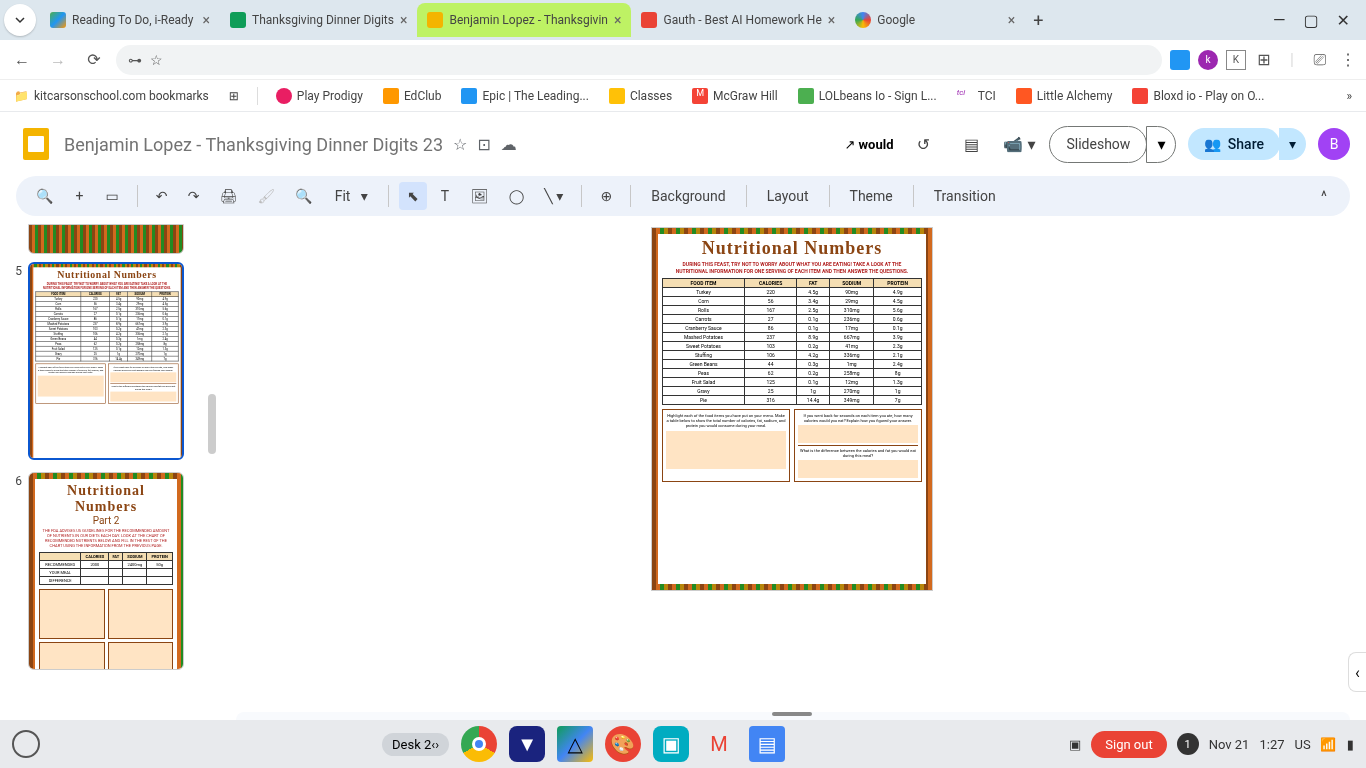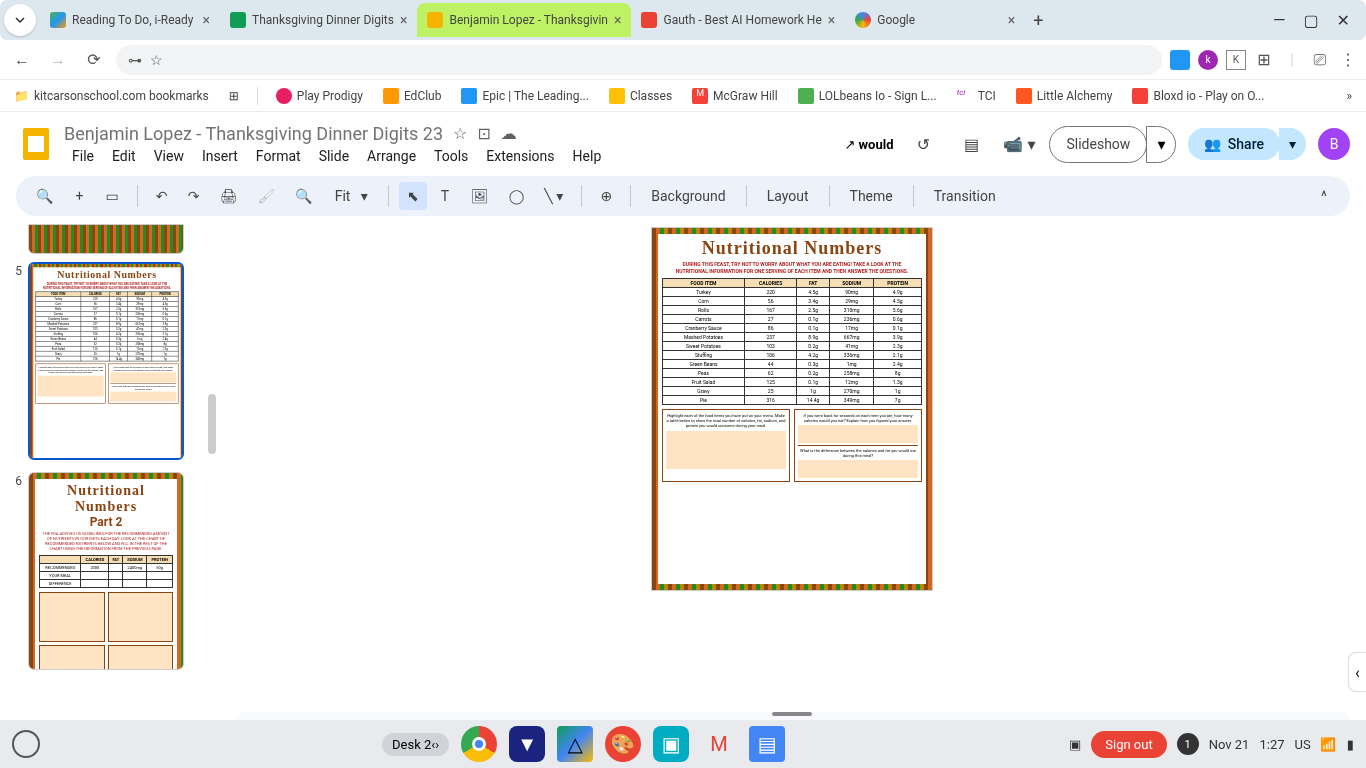--- a/index.html
+++ b/index.html
@@ -1,19 +1,19 @@
 <!DOCTYPE html>
 <html><head>
 <meta charset="utf-8">
 <style>
 * { margin: 0; padding: 0; box-sizing: border-box; font-family: 'Roboto', Arial, sans-serif; }
 body { background: #fff; width: 1366px; height: 768px; overflow: hidden; position: relative; }
 
 
-.browser-top { background: #dde7ee; height: 40px; display: flex; align-items: center; padding: 0 4px; border-radius: 7px; }
+.browser-top { background: #dde7ee; height: 40px; display: flex; align-items: center; padding: 0 4px; }
 .tab-dropdown { width: 32px; height: 32px; border-radius: 50%; background: #fff; display: flex; align-items: center; justify-content: center; margin-right: 4px; box-shadow: 0 1px 2px rgba(0,0,0,0.2); }
 .tab { height: 34px; display: flex; align-items: center; padding: 0 10px; border-radius: 8px 8px 0 0; min-width: 180px; max-width: 230px; font-size: 12px; color: #444; gap: 6px; }
 .tab.active { background: #bef264; }
 .tab-icon { width: 16px; height: 16px; border-radius: 3px; flex-shrink: 0; }
 .tab-title { flex: 1; overflow: hidden; text-overflow: ellipsis; white-space: nowrap; }
 .tab-close { color: #666; font-size: 14px; cursor: pointer; }
 .new-tab { font-size: 18px; color: #444; margin-left: 8px; }
 .window-controls { margin-left: auto; display: flex; gap: 18px; padding-right: 12px; color: #333; }
 
 .addr-bar { background: #fff; height: 40px; display: flex; align-items: center; padding: 0 8px; gap: 8px; border-bottom: 1px solid #eee; }
@@ -210,32 +210,20 @@
       <div class="slides-logo-inner"></div>
     </div>
   <div class="doc-info">
     <div class="doc-title-row">
       <span class="doc-title">Benjamin Lopez - Thanksgiving Dinner Digits 23</span>
       <div class="doc-icons">
         <span>☆</span>
         <span>⊡</span>
         <span>☁</span>
       </div>
-    </div>
-    <div class="menu-bar">
-      <span class="menu-item">File</span>
-      <span class="menu-item">Edit</span>
-      <span class="menu-item">View</span>
-      <span class="menu-item">Insert</span>
-      <span class="menu-item">Format</span>
-      <span class="menu-item">Slide</span>
-      <span class="menu-item">Arrange</span>
-      <span class="menu-item">Tools</span>
-      <span class="menu-item">Extensions</span>
-      <span class="menu-item">Help</span>
     </div>
   </div>
   <div class="header-right">
     <span style="font-size:13px">↗ <b>would</b></span>
     <div class="icon-btn">↺</div>
     <div class="icon-btn">▤</div>
     <div class="icon-btn">📹 ▾</div>
     <div style="display:flex">
       <div class="header-btn slideshow-btn">
           <span>Slideshow</span>
@@ -412,21 +400,21 @@
             </div>
           </div>
       </div>
     </div>
     <div class="slide-thumb-wrap">
       <div class="slide-num">6</div>
       <div class="slide-thumb">
         <div class="worksheet" style="height:360px">
             <div class="worksheet-inner">
           <div class="ws-title" style="font-size:14px">Nutritional Numbers</div>
-          <div style="text-align:center;font-size:12px;color:#8b4513;font-weight:bold">Part 2</div>
+          <div style="text-align:center;font-size:10px;color:#8b4513;font-weight:normal">Part 2</div>
           <div style="font-size:4px;text-align:center;color:#b22222;padding:2px">THE FDA ADVISES US GUIDELINES FOR THE RECOMMENDED AMOUNT OF NUTRIENTS IN OUR DIETS EACH DAY. LOOK AT THE CHART OF RECOMMENDED NUTRIENTS BELOW AND FILL IN THE REST OF THE CHART USING THE INFORMATION FROM THE PREVIOUS PAGE.</div>
           <table class="ws-table" style="font-size:4px">
                 <tbody>
                   <tr>
                     <th></th>
                     <th>CALORIES</th>
                     <th>FAT</th>
                     <th>SODIUM</th>
                     <th>PROTEIN</th>
                   </tr>

